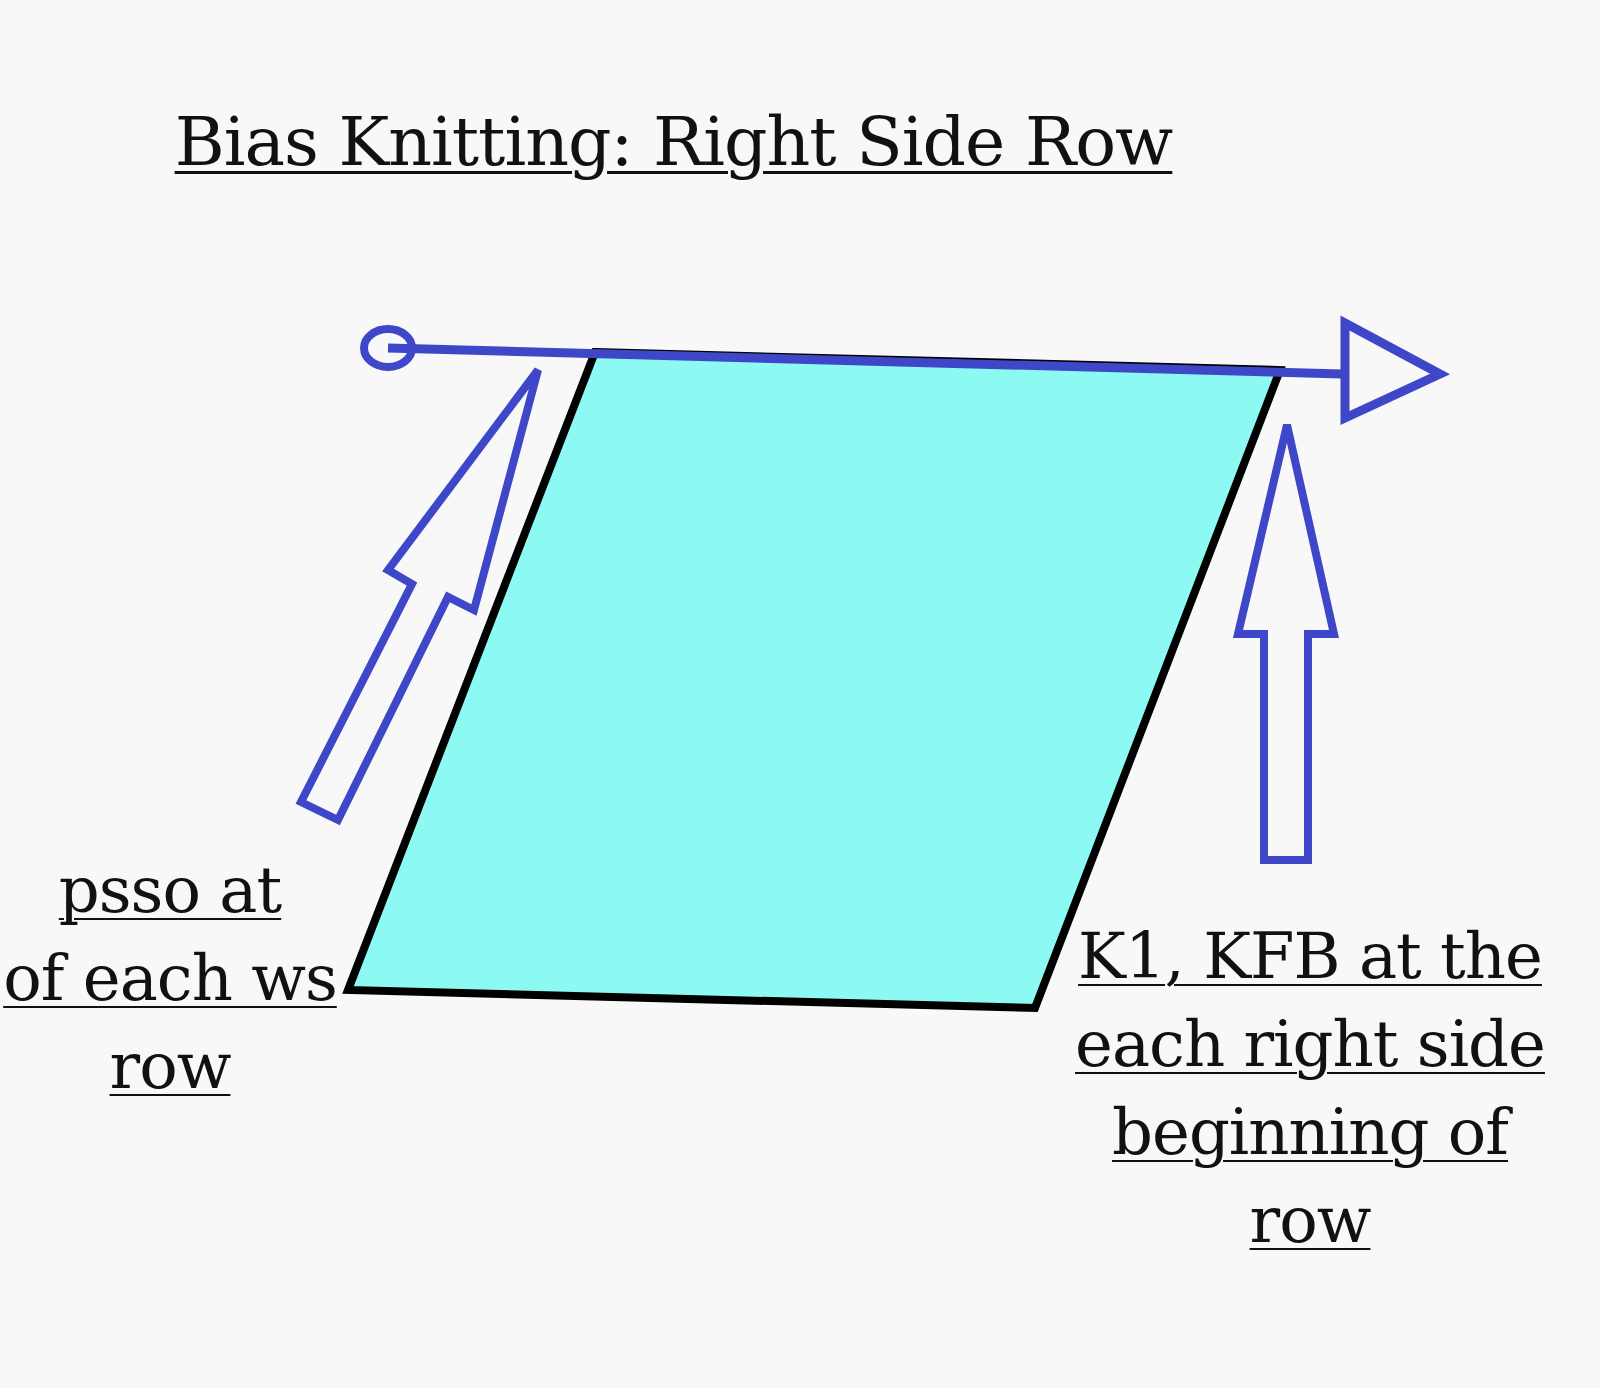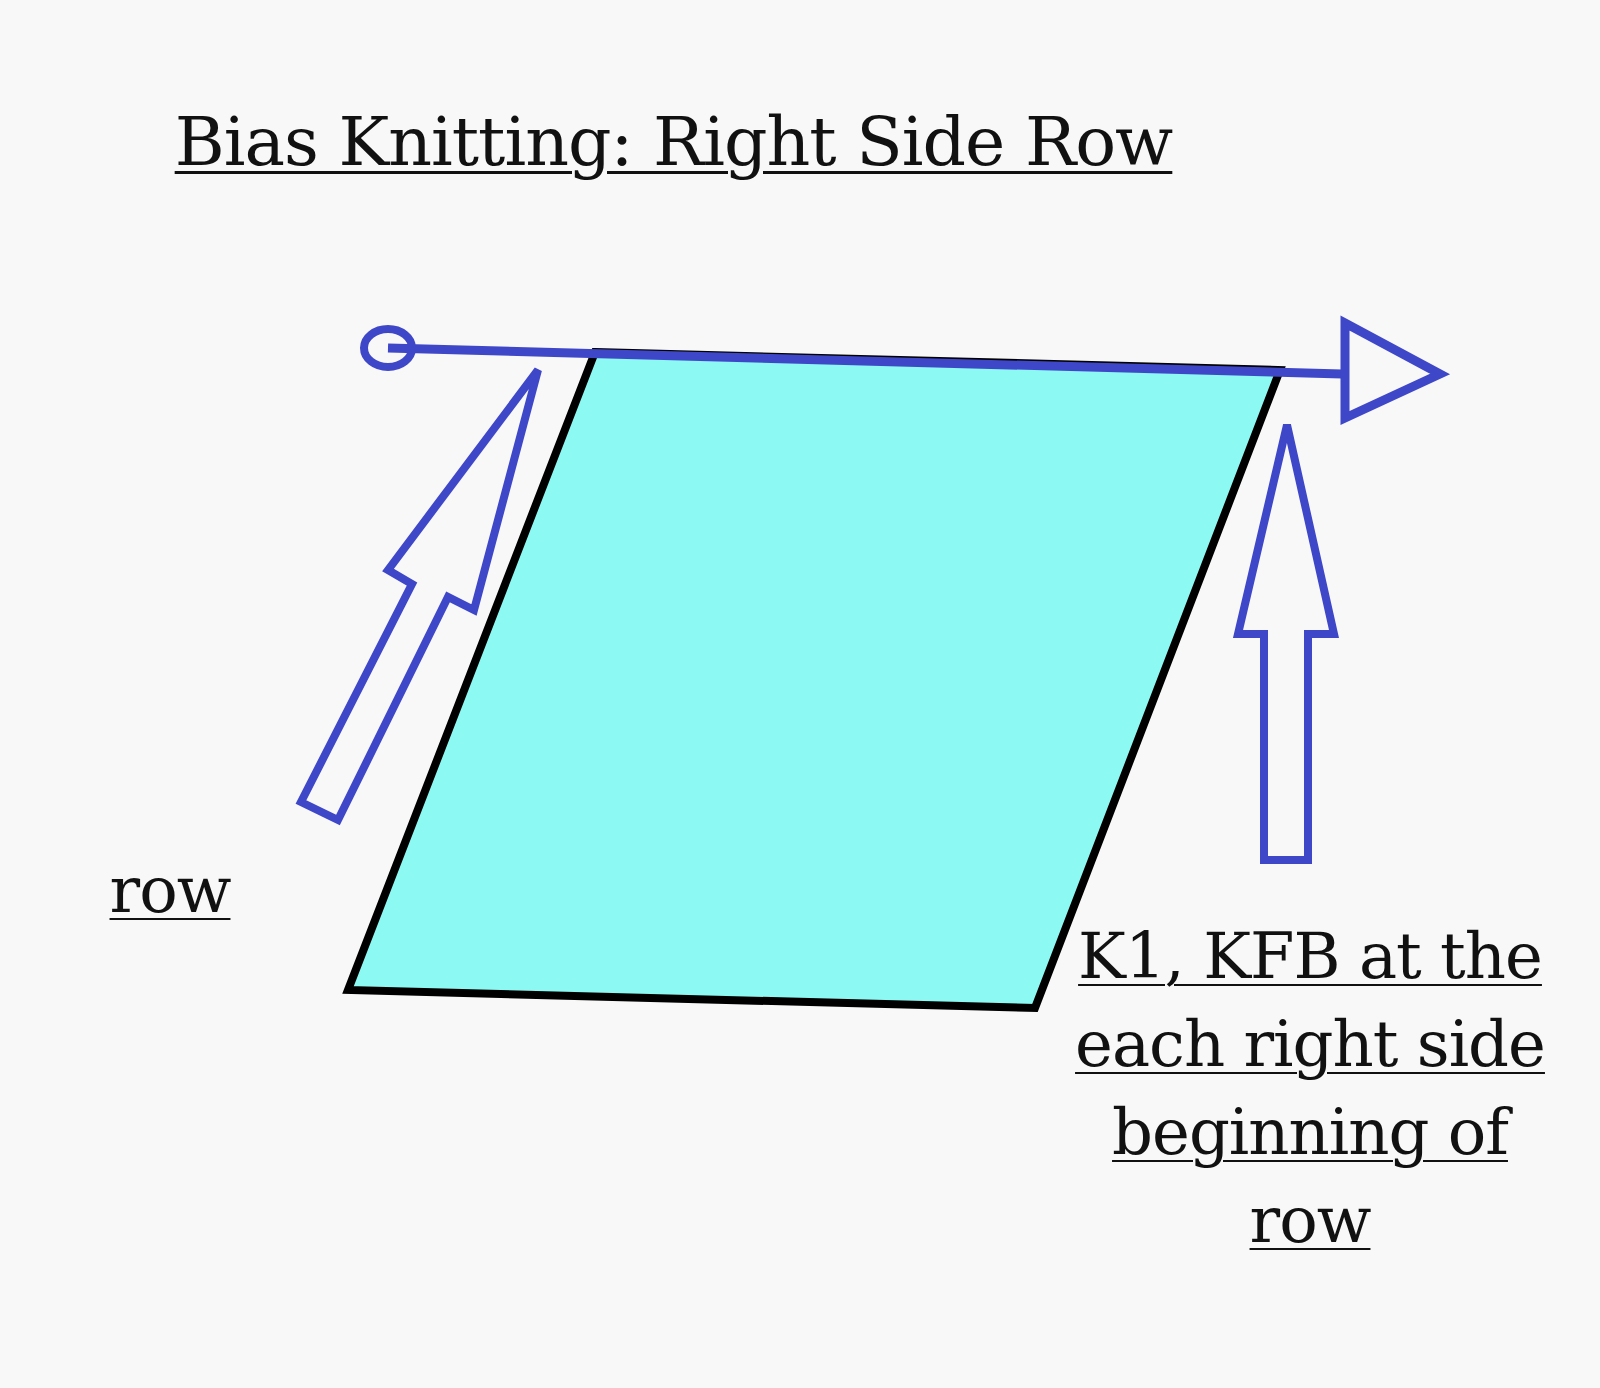--- a/index.html
+++ b/index.html
@@ -79,20 +79,22 @@
     <line x1="388" y1="348" x2="1342" y2="374" stroke-width="9"></line>
     <polygon points="1345,323 1440,374 1345,418" stroke-width="9"></polygon>
   </g>
 
   <polygon fill="none" stroke="#3f47c9" stroke-width="8" stroke-linejoin="miter" points="538,370 474,610 448,597 338,820 301,802 412,584 388,570"></polygon>
 
   <polygon fill="none" stroke="#3f47c9" stroke-width="8" stroke-linejoin="miter" points="1287,425 1334,634 1308,634 1308,860 1264,860 1264,634 1238,634"></polygon>
 </svg>
 
 <div class="label label-left">
+  <span class="line"><span>psso at</span></span>
+  <span class="line"><span>of each ws</span></span>
   <span class="line"><span>row</span></span>
 </div>
 
 <div class="label label-right">
   <span class="line"><span>K1, KFB at the</span></span>
   <span class="line"><span>each right side</span></span>
   <span class="line"><span>beginning of</span></span>
   <span class="line"><span>row</span></span>
 </div>
 

